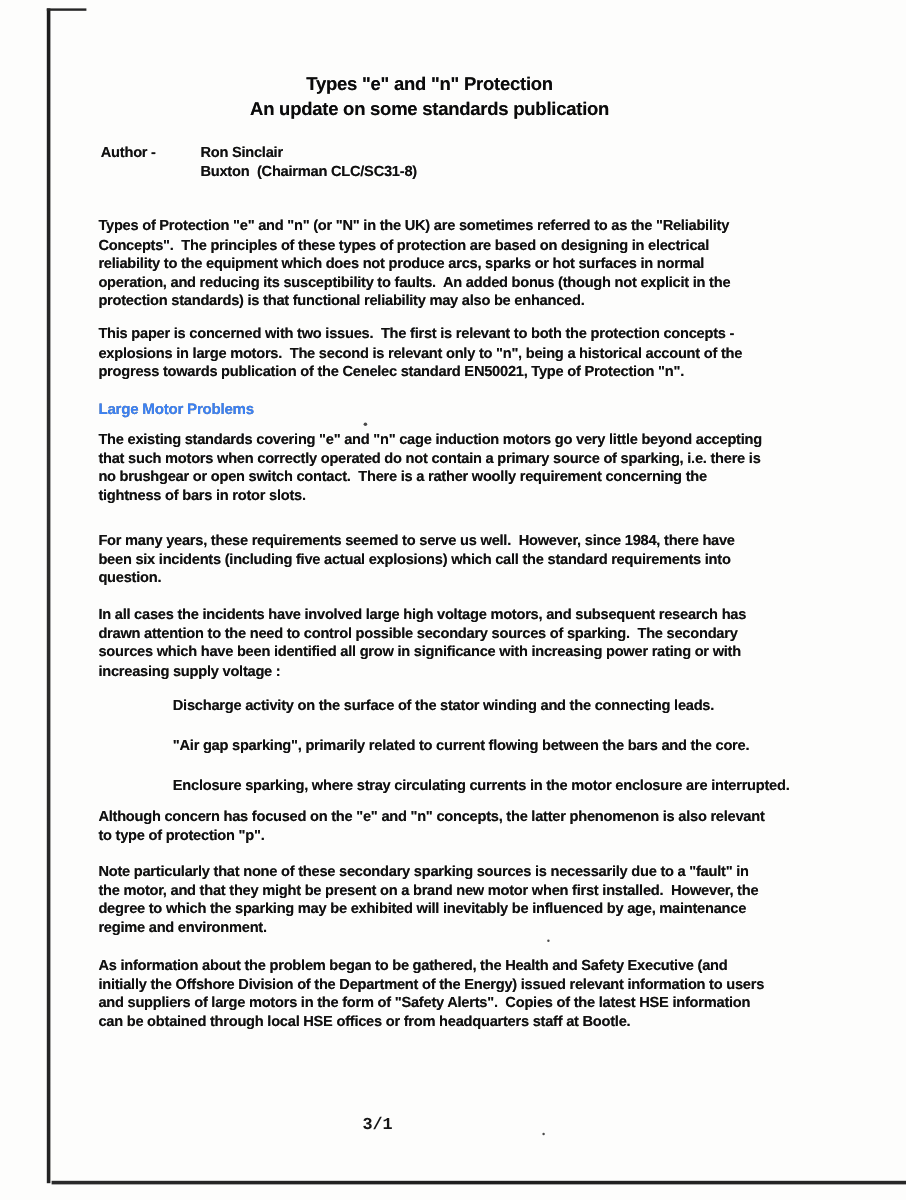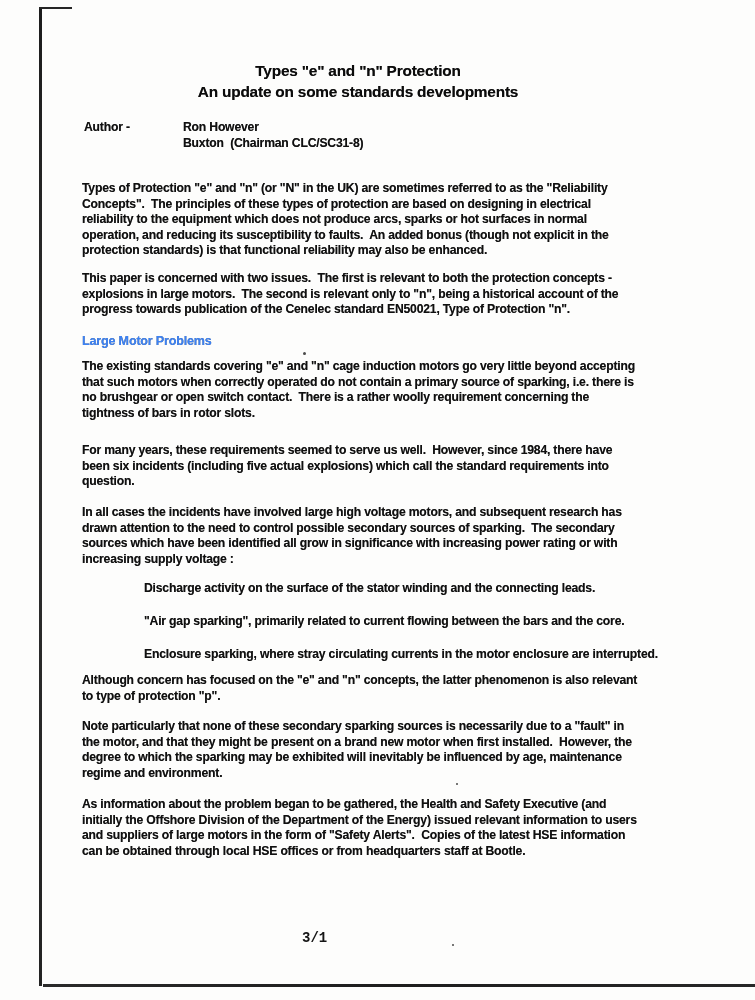--- a/index.html
+++ b/index.html
@@ -41,21 +41,20 @@
     letter-spacing: -0.2px;
     color: #0b0b0b;
     text-shadow: 0 0 0.5px rgba(10,10,10,0.6);
   }
   
   .author-block {
     position: absolute;
     left: 84px;
     top: 120px;
     display: flex;
-    gap: 16px;
   }
   .author-label { width: 83px; flex: 0 0 83px; }
   .author-details { }
   
   .para {
     position: absolute;
     left: 82px;
     width: 680px;
   }
   .heading {
@@ -124,27 +123,27 @@
 
   <div class="scan-line-vertical"></div>
   <div class="scan-line-top-tick"></div>
   <div class="scan-line-bottom"></div>
   <div class="speck speck-1"></div>
   <div class="speck speck-2"></div>
   <div class="speck speck-3"></div>
 
   <div class="title-block">
     <div class="title-line">Types "e" and "n" Protection</div>
-    <div class="title-line">An update on some standards developments</div>
+    <div class="title-line">An update on some standards publication</div>
   </div>
 
   <div class="author-block">
     <div class="scan-text author-label">Author -</div>
     <div class="author-details">
-      <div class="scan-text">Ron However</div>
+      <div class="scan-text">Ron Sinclair</div>
       <div class="scan-text">Buxton  (Chairman CLC/SC31-8)</div>
     </div>
   </div>
 
   <div class="scan-text para" style="top:181px">Types of Protection "e" and "n" (or "N" in the UK) are sometimes referred to as the "Reliability
 Concepts".  The principles of these types of protection are based on designing in electrical
 reliability to the equipment which does not produce arcs, sparks or hot surfaces in normal
 operation, and reducing its susceptibility to faults.  An added bonus (though not explicit in the
 protection standards) is that functional reliability may also be enhanced.</div>
   <div class="scan-text para" style="top:271px">This paper is concerned with two issues.  The first is relevant to both the protection concepts -

